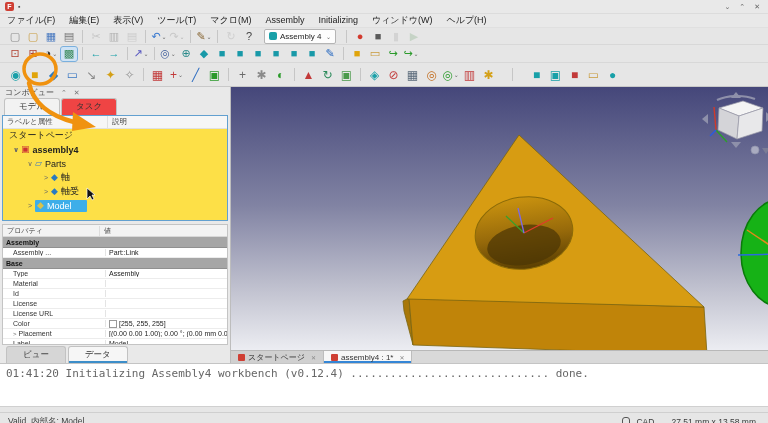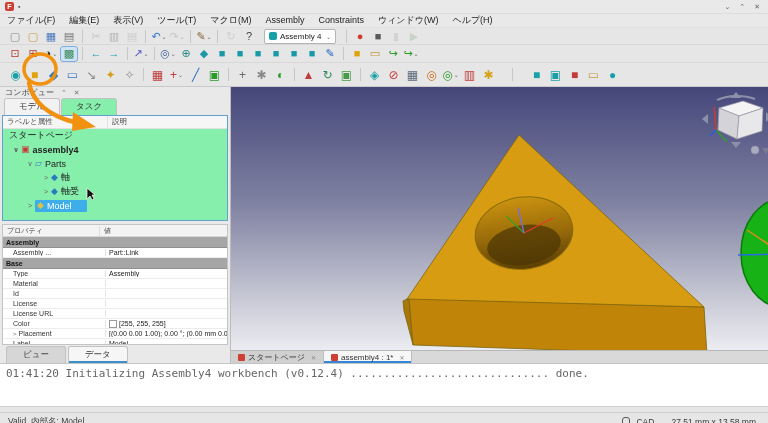--- a/index.html
+++ b/index.html
@@ -33,23 +33,23 @@
             height:13px;padding:0 4px;font-size:8px;margin:0 6px;min-width:62px;color:#222;}
   .wb-ico{width:8px;height:8px;border-radius:2px;flex:none;}
   .wb-dd{margin-left:auto;font-size:6px;color:#666;}
   
   #main{height:276px;display:flex;}
   #leftpanel{width:230px;flex:none;background:#e9e9e9;border-right:1px solid #bdbdbd;display:flex;flex-direction:column;position:relative;}
   .cv-header{height:12px;display:flex;align-items:center;padding:0 5px;font-size:8px;color:#444;}
   .cv-hbtn{margin-left:7px;font-size:7px;color:#777;}
   .cv-hbtn:first-of-type{margin-left:auto;}
   .cv-tabs{height:16px;display:flex;align-items:flex-end;padding-left:4px;gap:1px;}
-  .cv-tab{padding:2px 14px;font-size:8.5px;border:1px solid #c2c2c2;border-bottom:none;border-radius:3px 3px 0 0;background:#86efac;color:#333;}
+  .cv-tab{padding:2px 14px;font-size:8.5px;border:1px solid #c2c2c2;border-bottom:none;border-radius:3px 3px 0 0;background:#ef4444;color:#333;}
   .cv-tab.active{background:#f2f2f2;}
-  .tree-wrap{height:106px;background:#86efac;border:1px solid #62a0d0;margin:0 2px;overflow:hidden;}
+  .tree-wrap{height:106px;background:#fde047;border:1px solid #62a0d0;margin:0 2px;overflow:hidden;}
   .tree-cols{height:12px;display:flex;border-bottom:1px solid #e0e0e0;background:#f6f6f6;}
   .tree-col{font-size:7.5px;color:#444;padding:1px 4px;}
   .tree-col.c1{width:96px;border-right:1px solid #e0e0e0;}
   .trow{display:flex;align-items:center;height:14px;font-size:9px;color:#222;white-space:nowrap;}
   .texp{width:10px;font-size:7px;color:#666;text-align:center;flex:none;}
   .ticon{font-size:9px;margin-right:3px;line-height:1;flex:none;}
   .tsel{display:flex;align-items:center;background:#3daee9;color:#fff;padding:1px 16px 1px 2px;border-radius:1px;}
   .tsel .ticon{color:#d8c24a;}
   .gap3{height:3px;}
   .props{height:121px;background:#fff;border:1px solid #c4c4c4;margin:0 2px;overflow:hidden;font-size:7px;}
@@ -103,21 +103,21 @@
   </span>
 </div>
 
 <div id="menubar">
   <span class="menu-item">ファイル(F)</span>
   <span class="menu-item">編集(E)</span>
   <span class="menu-item">表示(V)</span>
   <span class="menu-item">ツール(T)</span>
   <span class="menu-item">マクロ(M)</span>
   <span class="menu-item">Assembly</span>
-  <span class="menu-item">Constraints</span>
+  <span class="menu-item">Initializing</span>
   <span class="menu-item">ウィンドウ(W)</span>
   <span class="menu-item">ヘルプ(H)</span>
 </div>
 
 <div id="tb1" class="tbar">
   <span id="tb1-left" style="display:inline-flex;align-items:center;">
       <span class="tbtn">
         <span class="gly" style="color: rgb(138, 138, 138);">▢</span>
       </span>
       <span class="tbtn">

